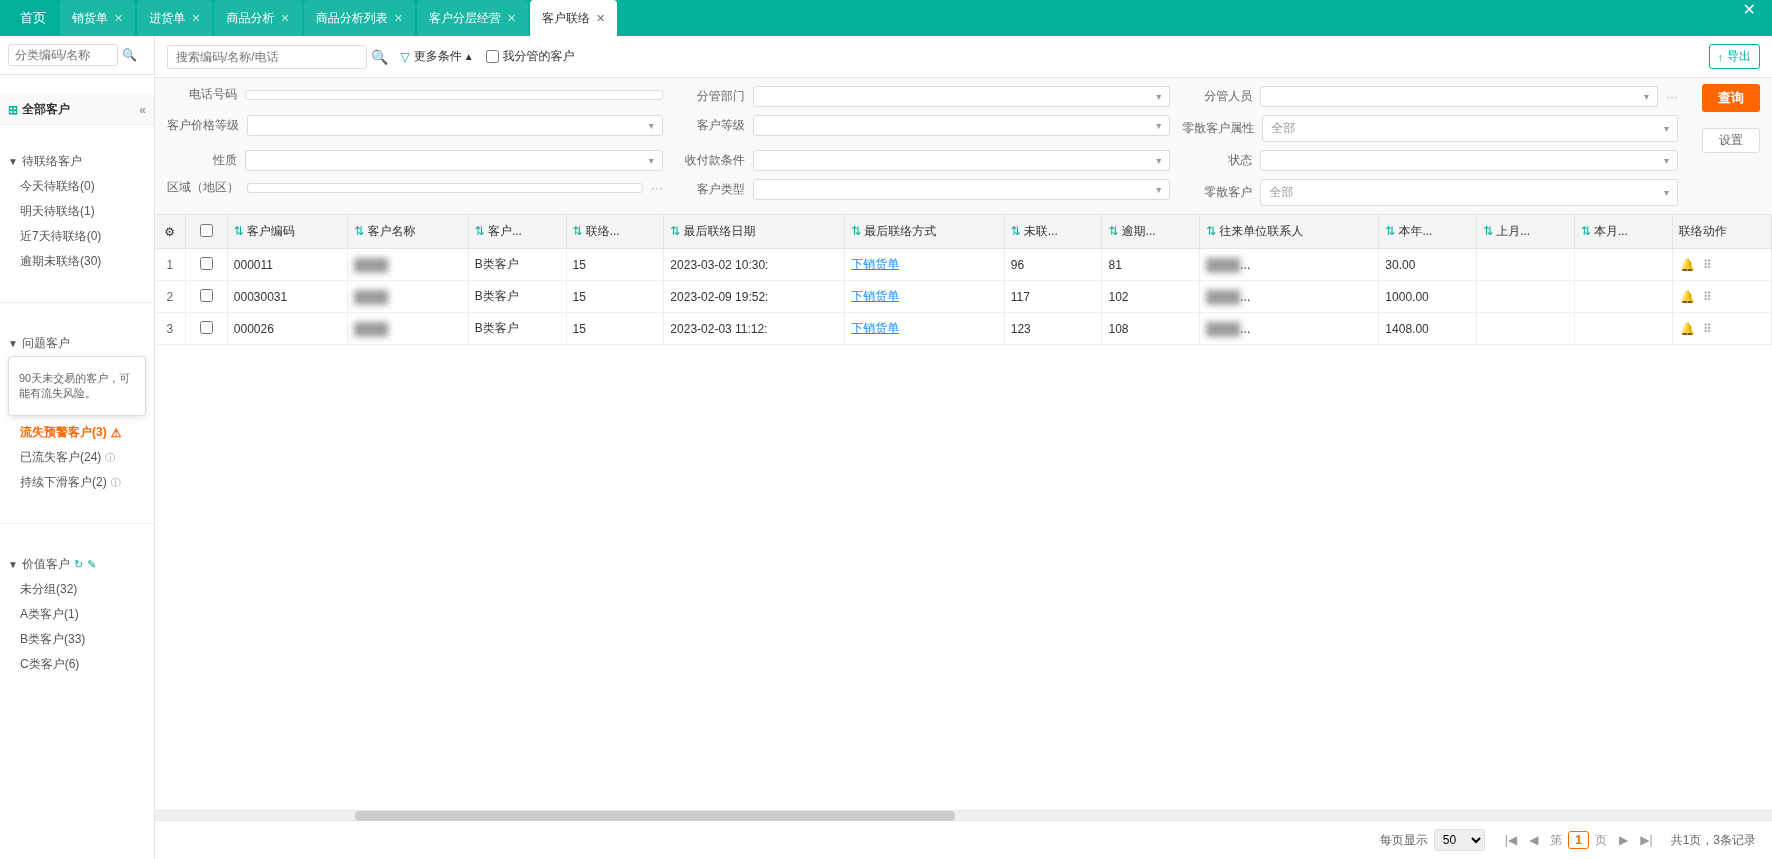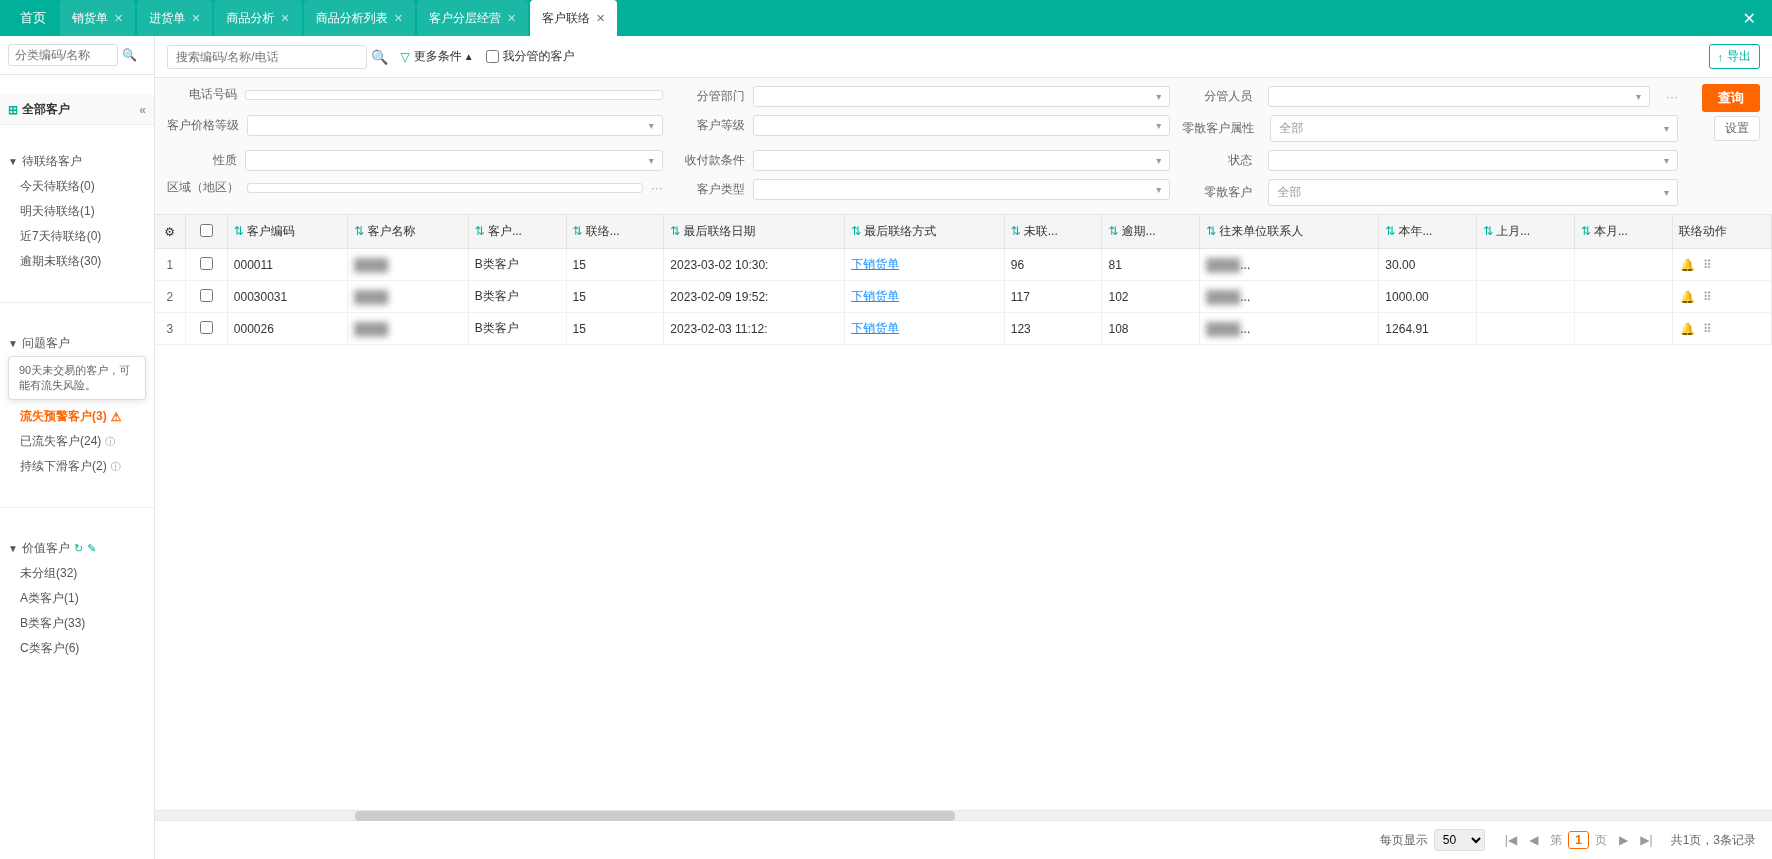--- a/index.html
+++ b/index.html
@@ -3,21 +3,21 @@
   <meta charset="utf-8">
   <style>
     * { box-sizing: border-box; margin: 0; padding: 0; font-family: 'Microsoft YaHei', Arial, sans-serif; font-size: 12px; }
     body { background: #f5f5f5; overflow: hidden; }
 
     
     .top-nav {
       background: #00b09b;
       height: 36px;
       display: flex;
-      align-items: center;
+      align-items: flex-start;
       padding: 0 8px;
       color: white;
     }
     .top-nav .nav-home {
       padding: 0 12px;
       height: 36px;
       display: flex;
       align-items: center;
       color: white;
       font-size: 13px;
@@ -135,21 +135,21 @@
     }
     .sidebar-divider {
       height: 1px;
       background: #eee;
       margin: 4px 0;
     }
     .tooltip-box {
       background: white;
       border: 1px solid #ddd;
       border-radius: 4px;
-      padding: 6px 10px;
+      padding: 14px 10px;
       font-size: 11px;
       color: #666;
       margin: 0 8px 4px 8px;
       box-shadow: 0 2px 6px rgba(0,0,0,0.1);
     }
 
     
     .content-area {
       flex: 1;
       display: flex;
@@ -213,21 +213,21 @@
       align-items: flex-start;
       margin-bottom: 8px;
     }
     .filter-row:last-child { margin-bottom: 0; }
     .filter-item {
       display: flex;
       align-items: center;
       flex: 1;
       margin-right: 12px;
     }
-    .filter-item:last-child { margin-right: 0; gap: 8px; }
+    .filter-item:last-child { margin-right: 0; }
     .filter-label {
       color: #666;
       white-space: nowrap;
       margin-right: 8px;
       min-width: 70px;
       text-align: right;
     }
     .filter-control {
       flex: 1;
       border: 1px solid #ddd;
@@ -246,26 +246,26 @@
       background: #ff6600;
       color: white;
       border: none;
       border-radius: 3px;
       padding: 5px 16px;
       cursor: pointer;
       font-size: 13px;
       font-weight: bold;
     }
     .settings-btn {
-      margin-top: 4px;
+      margin-top: 16px;
       background: white;
       color: #666;
       border: 1px solid #ddd;
       border-radius: 3px;
-      padding: 3px 10px;
+      padding: 3px 16px;
       cursor: pointer;
       font-size: 12px;
     }
 
     
     .table-container {
       flex: 1;
       overflow: auto;
       background: white;
     }
@@ -686,21 +686,21 @@
     <td class="checkbox-cell"><input type="checkbox" style=""></td>
     <td>000026</td>
     <td><span class="blurred">████</span></td>
     <td>B类客户</td>
     <td>15</td>
     <td>2023-02-03 11:12:</td>
     <td><span class="link-text">下销货单</span></td>
     <td>123</td>
     <td>108</td>
     <td><span class="blurred">████</span>...</td>
-    <td>1264.91</td>
+    <td>1408.00</td>
     <td></td>
     <td></td>
     <td>
       <span class="action-icons">
         <span title="联络">🔔</span>
         <span title="更多">⠿</span>
       </span>
     </td>
   </tr>
           </tbody>

